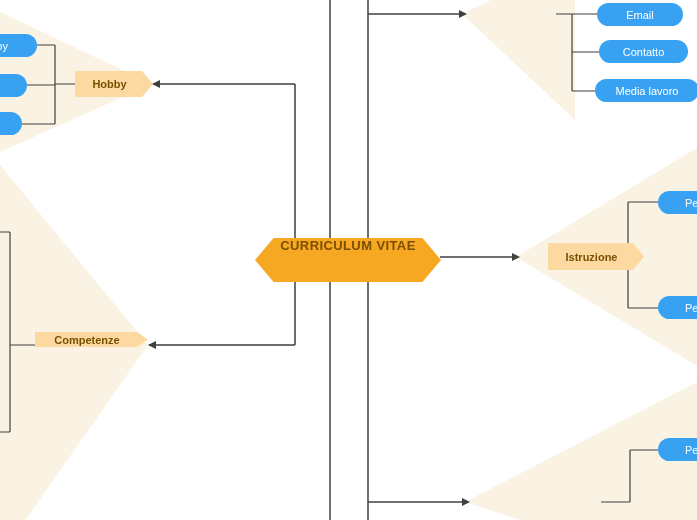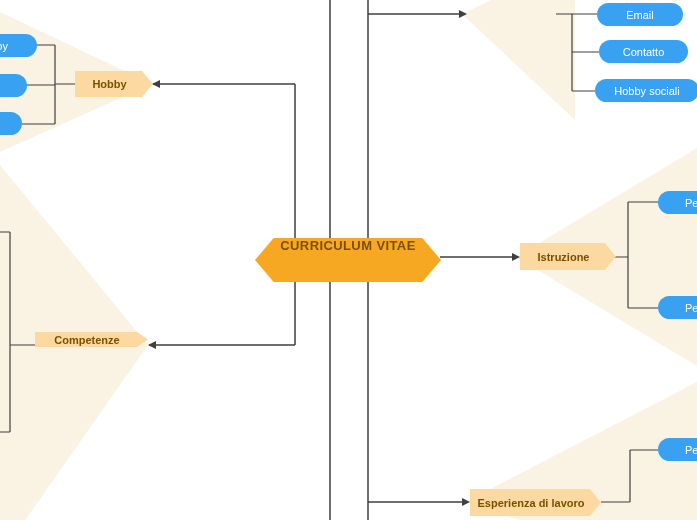--- a/index.html
+++ b/index.html
@@ -77,38 +77,35 @@
     <polygon class="arrow" points="470,502 462,498 462,506"></polygon>
   </svg>
 
   <div class="central">
     <span>CURRICULUM VITAE</span>
   </div>
 
   <div class="branch-label" style="left:75px;top:71px;width:78px;height:26px;">
     <span>Hobby</span>
   </div>
-  <div class="branch-label" style="left:520px;top:243px;width:96px;height:27px;">
+  <div class="branch-label" style="left:548px;top:243px;width:96px;height:27px;">
     <span>Istruzione</span>
   </div>
   <div class="branch-label" style="left:35px;top:332px;width:113px;height:15px;">
     <span>Competenze</span>
-  </div>
-  <div class="branch-label" style="left:470px;top:489px;width:131px;height:27px;">
-    <span>Esperienza di lavoro</span>
   </div>
 
   <div class="leaf-pill" style="left:597px;top:3px;width:86px;">
     <span>Email</span>
   </div>
   <div class="leaf-pill" style="left:599px;top:40px;width:89px;">
     <span>Contatto</span>
   </div>
   <div class="leaf-pill" style="left:595px;top:79px;width:104px;">
-    <span>Hobby sociali</span>
+    <span>Media lavoro</span>
   </div>
 
   <div class="leaf-pill" style="left:-53px;top:34px;width:90px;">
     <span>Hobby</span>
   </div>
   <div class="leaf-pill" style="left:-63px;top:74px;width:90px;">
     
   </div>
   <div class="leaf-pill" style="left:-68px;top:112px;width:90px;">
     

